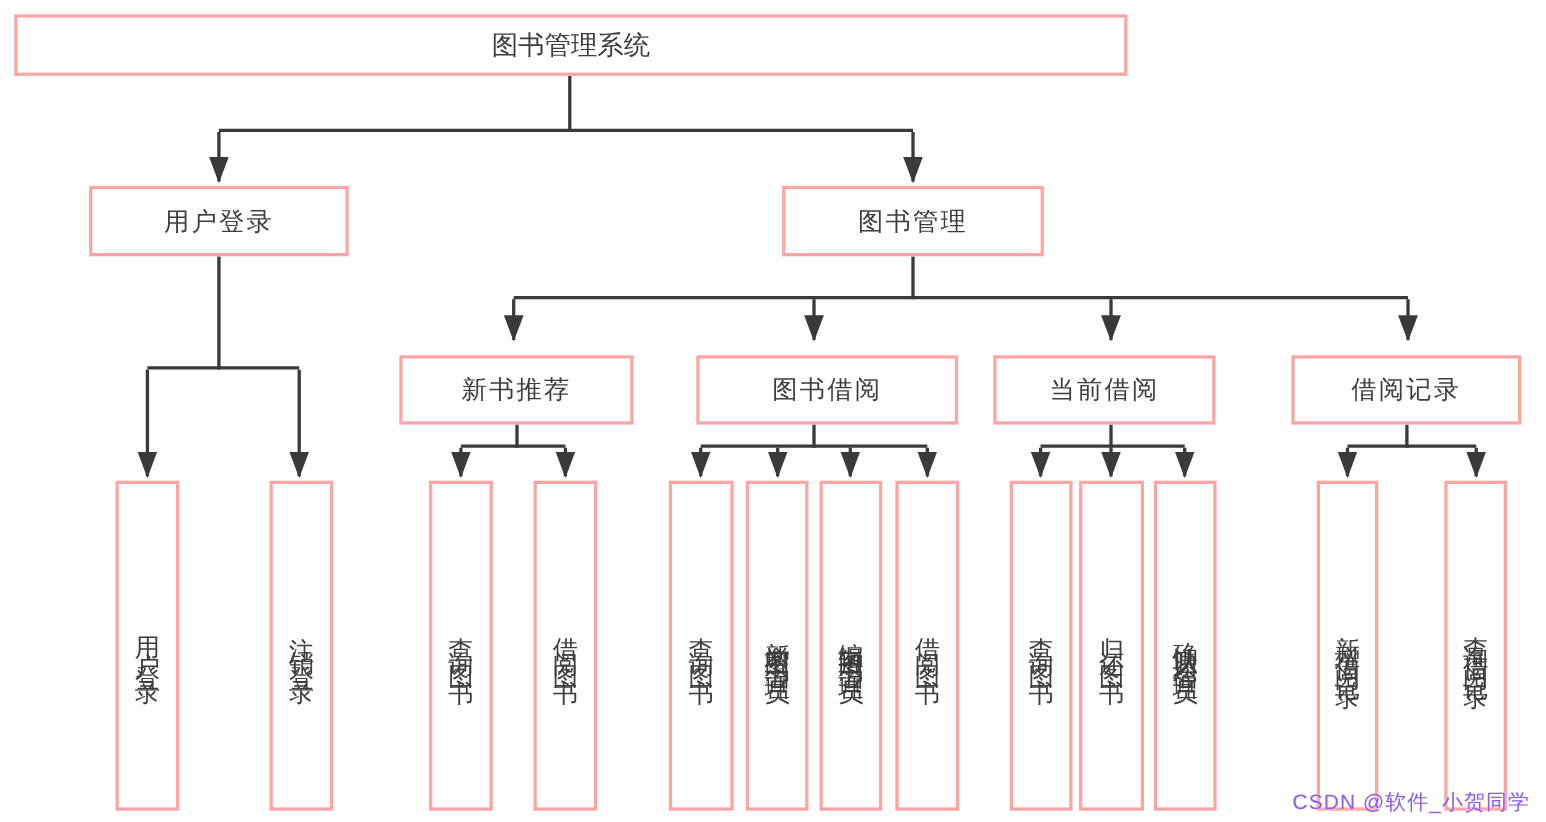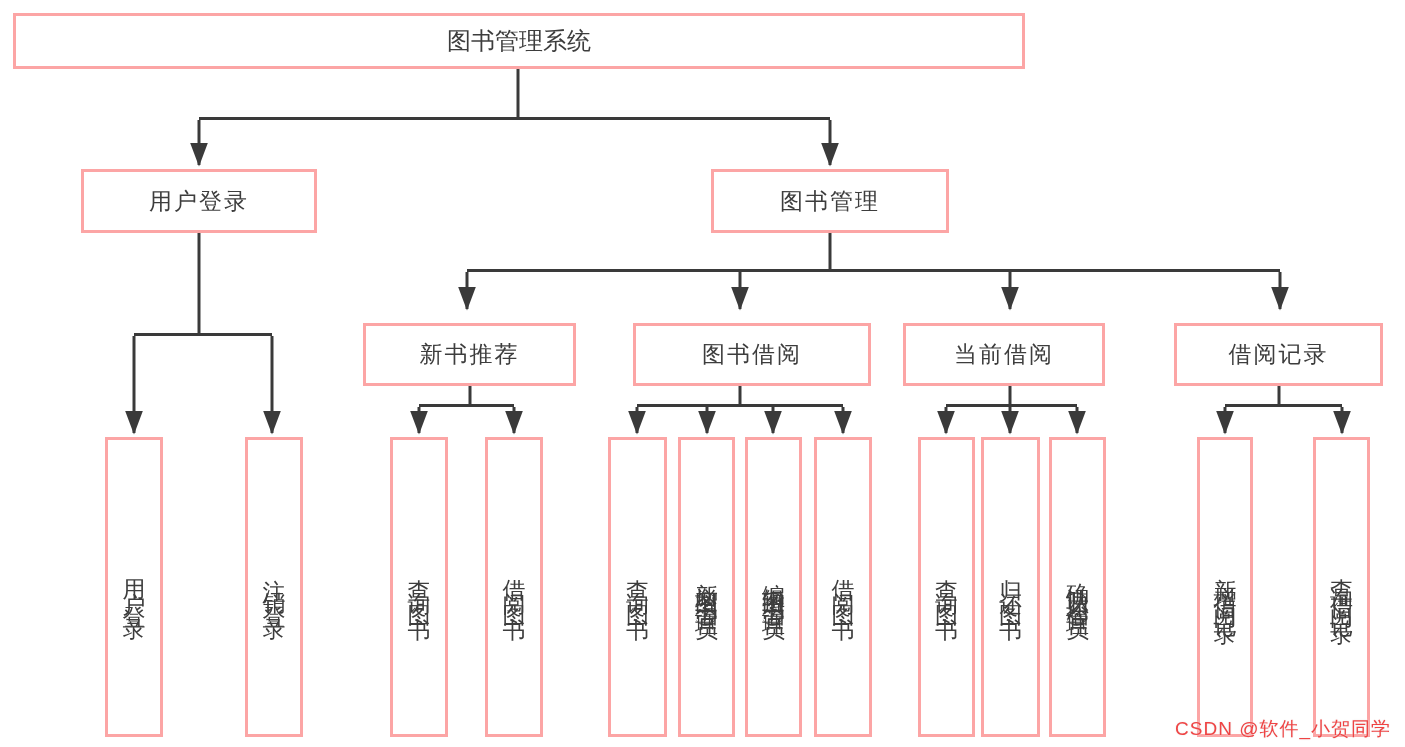--- a/index.html
+++ b/index.html
@@ -53,21 +53,21 @@
     letter-spacing: 13px;
     line-height: 1;
   }
   .leaf.s6  { letter-spacing: 9px; }
   .leaf.s10 { letter-spacing: 5px; }
   .watermark {
     position: absolute;
     right: 14px;
     top: 716px;
     font-size: 19px;
-    color: #ef4444;
+    color: #8b5cf6;
     letter-spacing: 1px;
     white-space: nowrap;
     text-shadow: 0 0 2px #e8e8e8;
   }
 </style>
 </head>
 <body>
 
 <div id="canvas">
 

